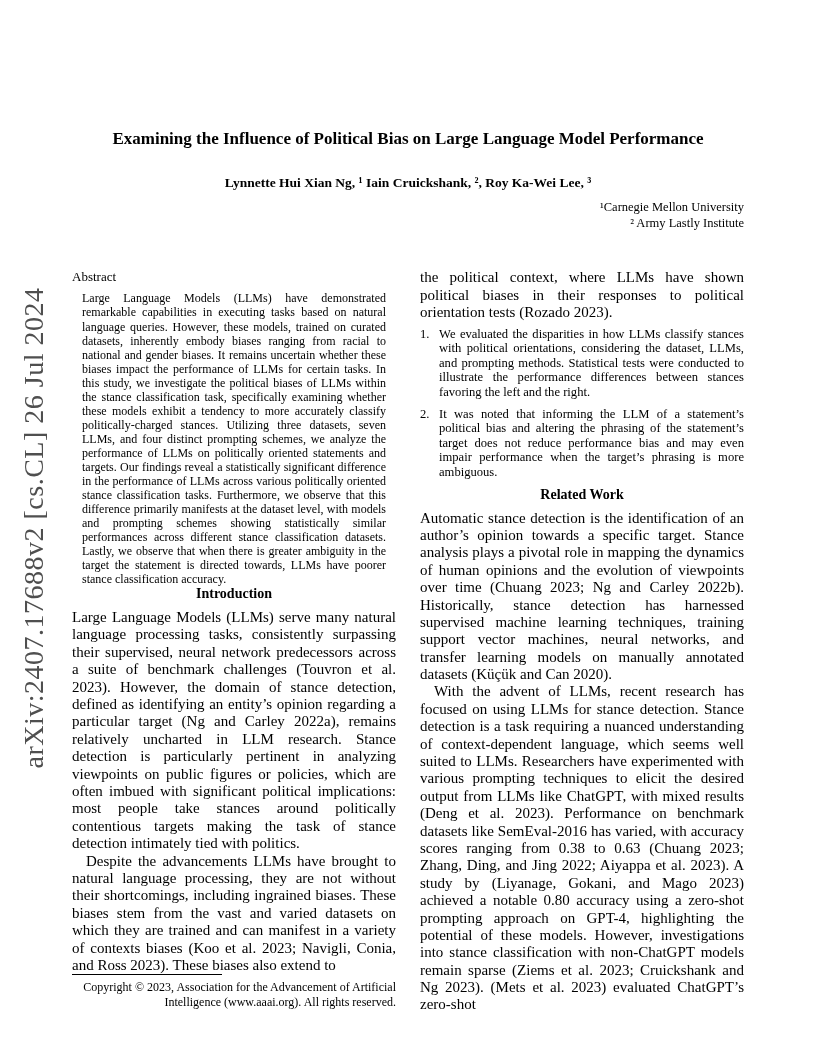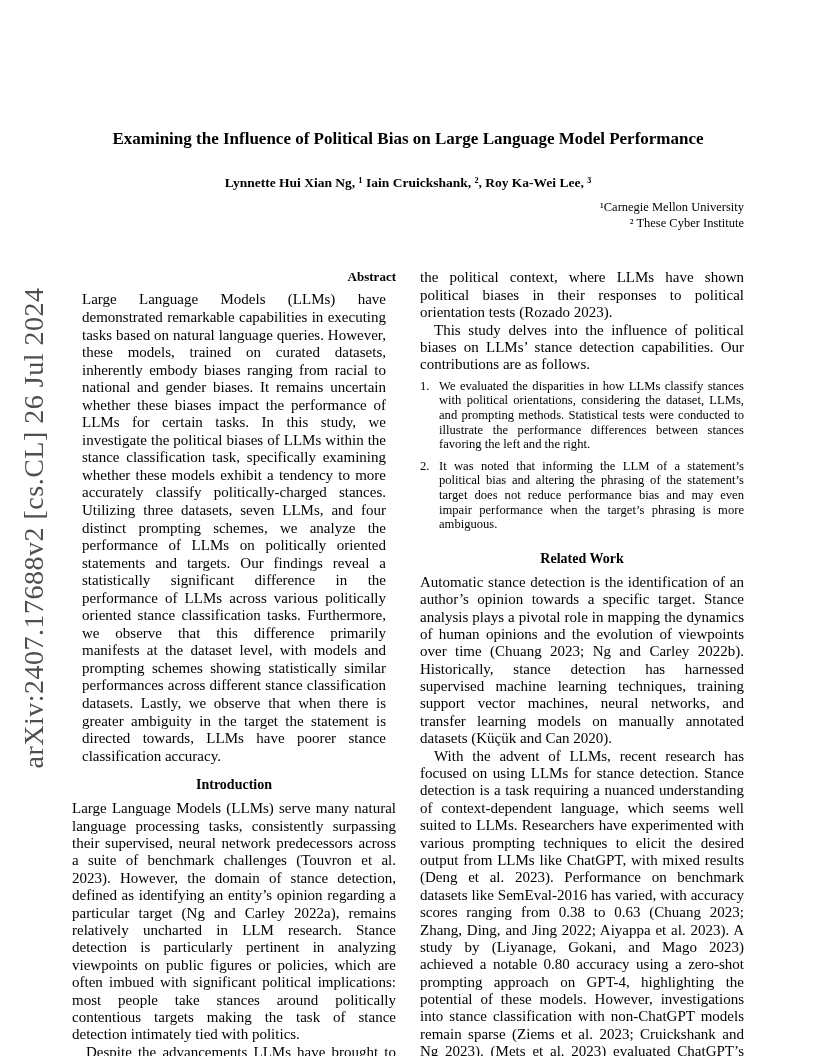--- a/index.html
+++ b/index.html
@@ -58,31 +58,30 @@
   }
   .col {
     width: 324px;
     display: flex;
     flex-direction: column;
   }
   .sec-heading {
     text-align: center;
     font-size: 14px;
     font-weight: bold;
-    margin-top: 12px;
     margin-bottom: 7px;
   }
   .abstract-heading {
-    text-align: right;
+    text-align: left;
     font-size: 13px;
-    font-weight: bold;
+    font-weight: normal;
     margin-bottom: 6px;
   }
   .abstract-text {
-    font-size: 15px;
+    font-size: 12px;
     line-height: 1.17;
     text-align: justify;
     padding: 0 10px;
   }
   .body-par {
     font-size: 15px;
     line-height: 1.16;
     text-align: justify;
   }
   .body-par.indent { text-indent: 14px; }
@@ -128,42 +127,41 @@
   <div class="content">
 
     <div class="title">
       <div>Examining the Influence of Political Bias on Large Language Model Performance</div>
     </div>
 
     <div class="authors">Lynnette Hui Xian Ng, ¹ Iain Cruickshank, ², Roy Ka-Wei Lee, ³</div>
 
     <div class="affiliations">
       <div>¹Carnegie Mellon University</div>
-      <div>² These Cyber Institute</div>
+      <div>² Army Lastly Institute</div>
     </div>
 
     <div class="columns">
 
       <div class="col">
         <div class="abstract-heading">Abstract</div>
         <div class="abstract-text">Large Language Models (LLMs) have demonstrated remarkable capabilities in executing tasks based on natural language queries. However, these models, trained on curated datasets, inherently embody biases ranging from racial to national and gender biases. It remains uncertain whether these biases impact the performance of LLMs for certain tasks. In this study, we investigate the political biases of LLMs within the stance classification task, specifically examining whether these models exhibit a tendency to more accurately classify politically-charged stances. Utilizing three datasets, seven LLMs, and four distinct prompting schemes, we analyze the performance of LLMs on politically oriented statements and targets. Our findings reveal a statistically significant difference in the performance of LLMs across various politically oriented stance classification tasks. Furthermore, we observe that this difference primarily manifests at the dataset level, with models and prompting schemes showing statistically similar performances across different stance classification datasets. Lastly, we observe that when there is greater ambiguity in the target the statement is directed towards, LLMs have poorer stance classification accuracy.</div>
 
         <div class="sec-heading">Introduction</div>
         <p class="body-par">Large Language Models (LLMs) serve many natural language processing tasks, consistently surpassing their supervised, neural network predecessors across a suite of benchmark challenges (Touvron et al. 2023). However, the domain of stance detection, defined as identifying an entity’s opinion regarding a particular target (Ng and Carley 2022a), remains relatively uncharted in LLM research. Stance detection is particularly pertinent in analyzing viewpoints on public figures or policies, which are often imbued with significant political implications: most people take stances around politically contentious targets making the task of stance detection intimately tied with politics.</p>
         <p class="body-par indent">Despite the advancements LLMs have brought to natural language processing, they are not without their shortcomings, including ingrained biases. These biases stem from the vast and varied datasets on which they are trained and can manifest in a variety of contexts biases (Koo et al. 2023; Navigli, Conia, and Ross 2023). These biases also extend to</p>
 
         <div class="footnote">
           <div class="footnote-rule"></div>
           <div class="footnote-text">Copyright © 2023, Association for the Advancement of Artificial Intelligence (www.aaai.org). All rights reserved.</div>
         </div>
       </div>
 
       <div class="col">
         <p class="body-par">the political context, where LLMs have shown political biases in their responses to political orientation tests (Rozado 2023).</p>
-        <p class="body-par indent">This study delves into the influence of political biases on LLMs’ stance detection capabilities. Our contributions are as follows.</p>
 
         <ol class="contrib-list">
           <li>
             <span class="li-num">1.</span>
             <span>We evaluated the disparities in how LLMs classify stances with political orientations, considering the dataset, LLMs, and prompting methods. Statistical tests were conducted to illustrate the performance differences between stances favoring the left and the right.</span>
           </li>
           <li>
             <span class="li-num">2.</span>
             <span>It was noted that informing the LLM of a statement’s political bias and altering the phrasing of the statement’s target does not reduce performance bias and may even impair performance when the target’s phrasing is more ambiguous.</span>
           </li>

